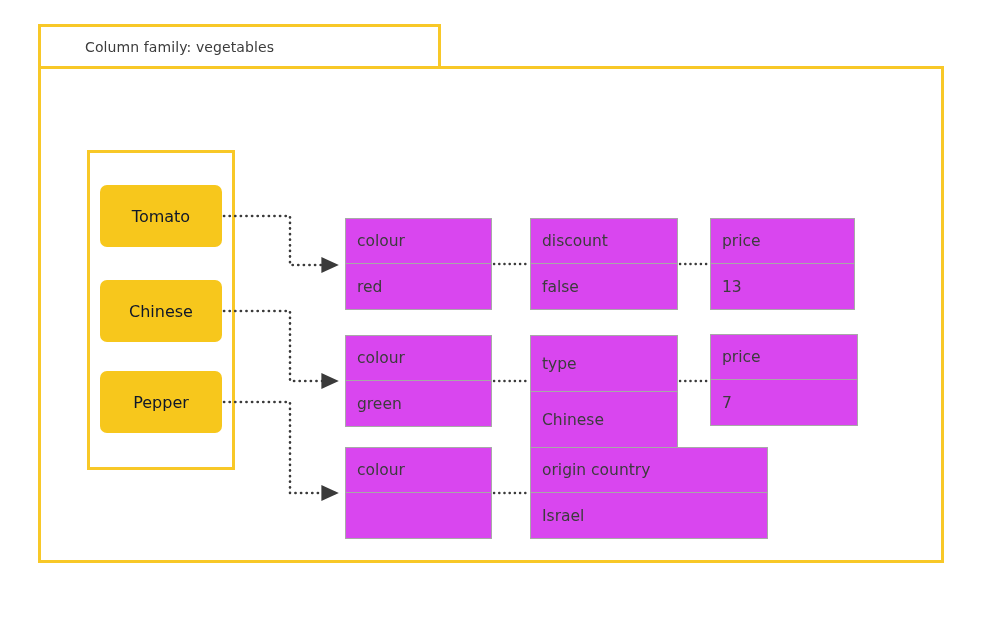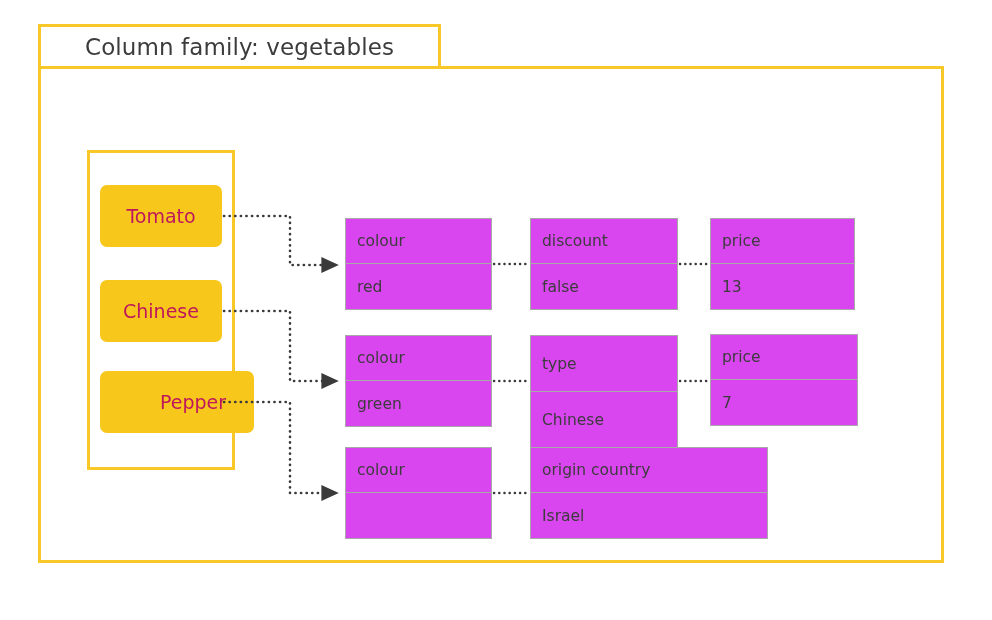--- a/index.html
+++ b/index.html
@@ -31,21 +31,21 @@
     width: 403px;
     height: 45px;
     box-sizing: border-box;
     border: 3px solid #F8C828;
     background: #ffffff;
     z-index: 3;
     display: flex;
     align-items: center;
   }
   .cf-title-text {
-    font-size: 23px;
+    font-size: 14px;
     color: #3c3c3c;
     padding-left: 44px;
     letter-spacing: 0.1px;
     white-space: nowrap;
   }
   .cf-body {
     position: absolute;
     left: 38px;
     top: 66px;
     width: 906px;
@@ -74,28 +74,28 @@
     width: 122px;
     height: 62px;
     background: #F7C71C;
     border-radius: 7px;
     z-index: 5;
     display: flex;
     align-items: center;
     justify-content: center;
   }
   .rowkey-pill .lbl {
-    font-size: 19px;
-    color: #be185d;
+    font-size: 16px;
+    color: #0f172a;
     white-space: nowrap;
     text-align: center;
   }
   .rk-0 { top: 185px; }
   .rk-1 { top: 280px; }
-  .rk-2 { top: 371px; padding-left: 32px; }
+  .rk-2 { top: 371px; }
 
   
   .cell {
     position: absolute;
     box-sizing: border-box;
     border: 1.4px solid #a8a8a8;
     background: #d946ef;
     z-index: 6;
     text-align: right;
   }

